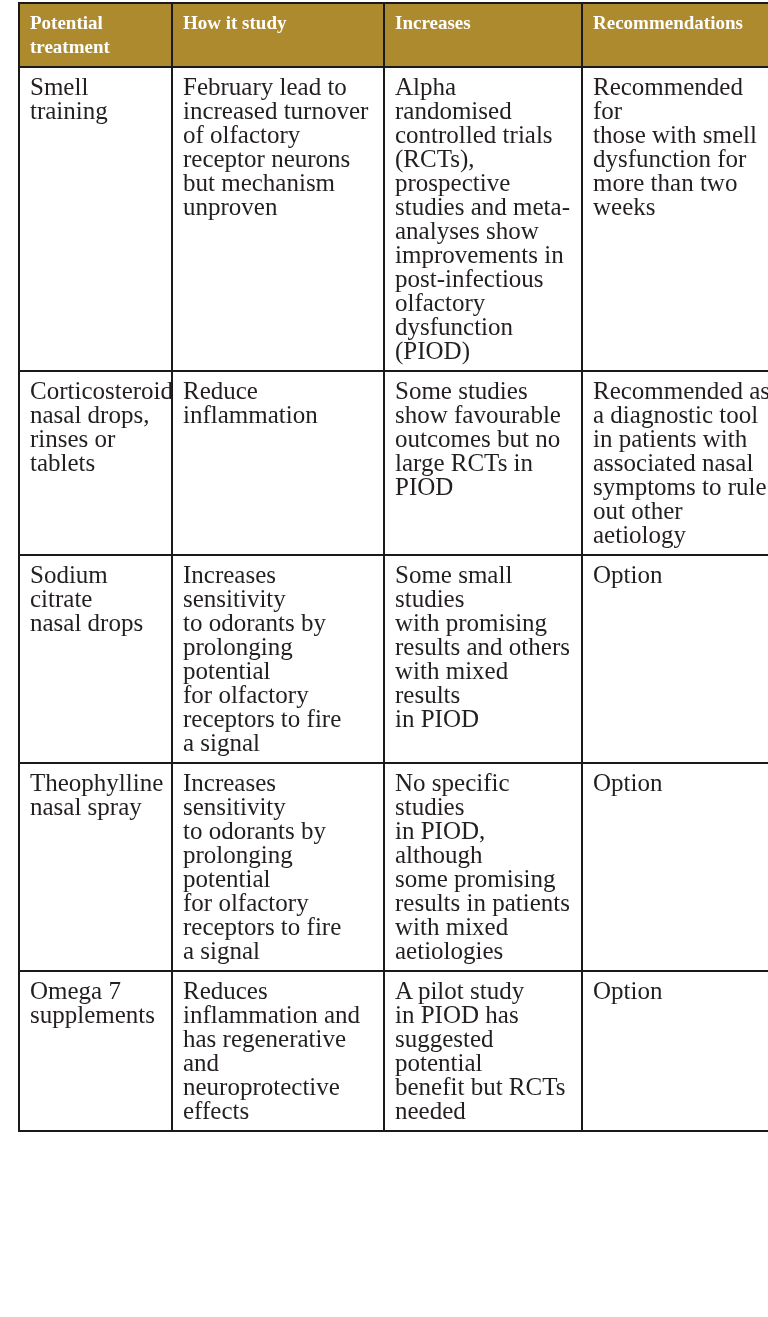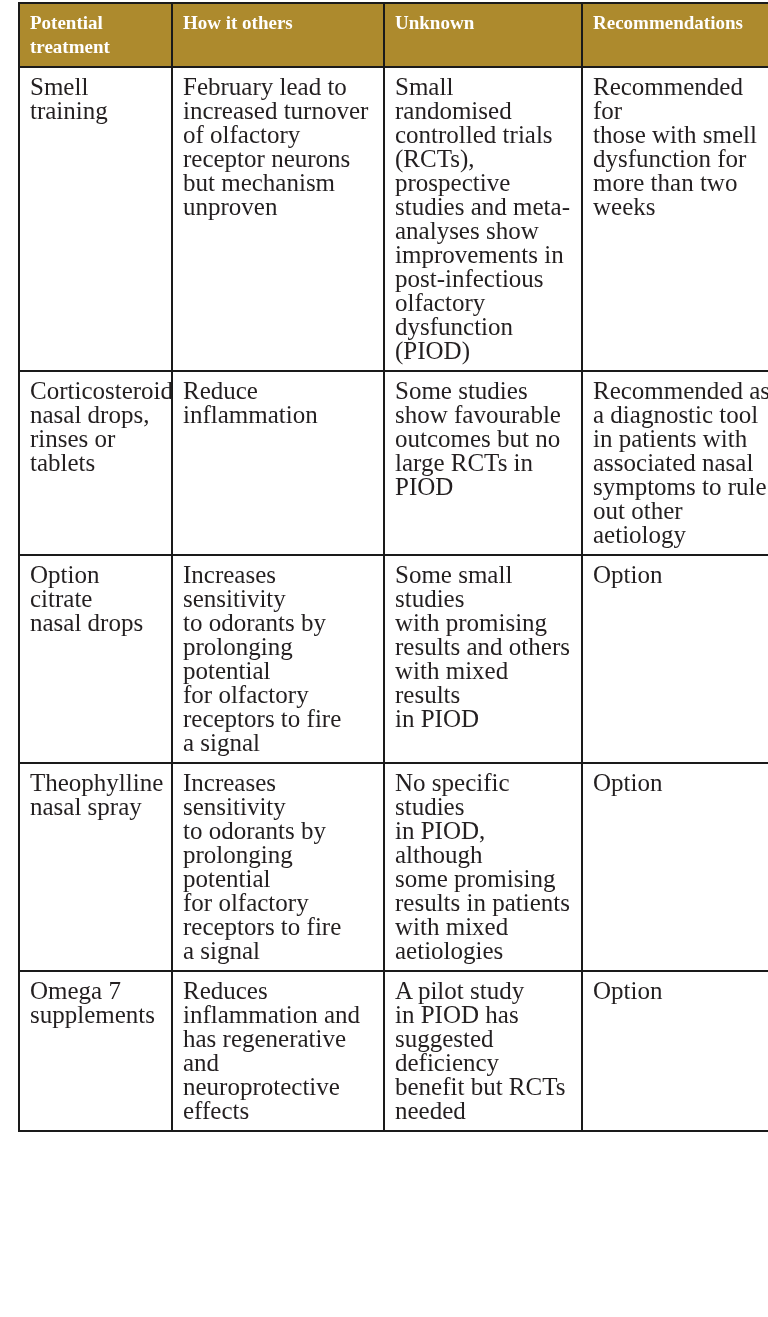--- a/index.html
+++ b/index.html
@@ -51,35 +51,35 @@
   <table class="treatment-table">
     <colgroup>
       <col class="c1">
         <col class="c2">
         <col class="c3">
         <col class="c4">
     </colgroup>
     <thead>
       <tr>
         <th>Potential treatment</th>
-        <th>How it others</th>
-        <th>Unknown</th>
+        <th>How it study</th>
+        <th>Increases</th>
         <th>Recommendations</th>
       </tr>
     </thead>
     <tbody>
       <tr>
         <td>Smell training</td>
         <td>February lead to
 increased turnover
 of olfactory
 receptor neurons
 but mechanism
 unproven</td>
-        <td>Small randomised
+        <td>Alpha randomised
 controlled trials
 (RCTs), prospective
 studies and meta-
 analyses show
 improvements in
 post-infectious
 olfactory
 dysfunction (PIOD)</td>
         <td>Recommended for
 those with smell
@@ -99,21 +99,21 @@
 outcomes but no
 large RCTs in PIOD</td>
         <td>Recommended as
 a diagnostic tool
 in patients with
 associated nasal
 symptoms to rule
 out other aetiology</td>
       </tr>
       <tr>
-        <td>Option citrate
+        <td>Sodium citrate
 nasal drops</td>
         <td>Increases sensitivity
 to odorants by
 prolonging potential
 for olfactory
 receptors to fire
 a signal</td>
         <td>Some small studies
 with promising
 results and others
@@ -141,20 +141,20 @@
       <tr>
         <td>Omega 7
 supplements</td>
         <td>Reduces
 inflammation and
 has regenerative
 and neuroprotective
 effects</td>
         <td>A pilot study
 in PIOD has
-suggested deficiency
+suggested potential
 benefit but RCTs
 needed</td>
         <td>Option</td>
       </tr>
     </tbody>
   </table>
 </div>
 
 </body></html>

